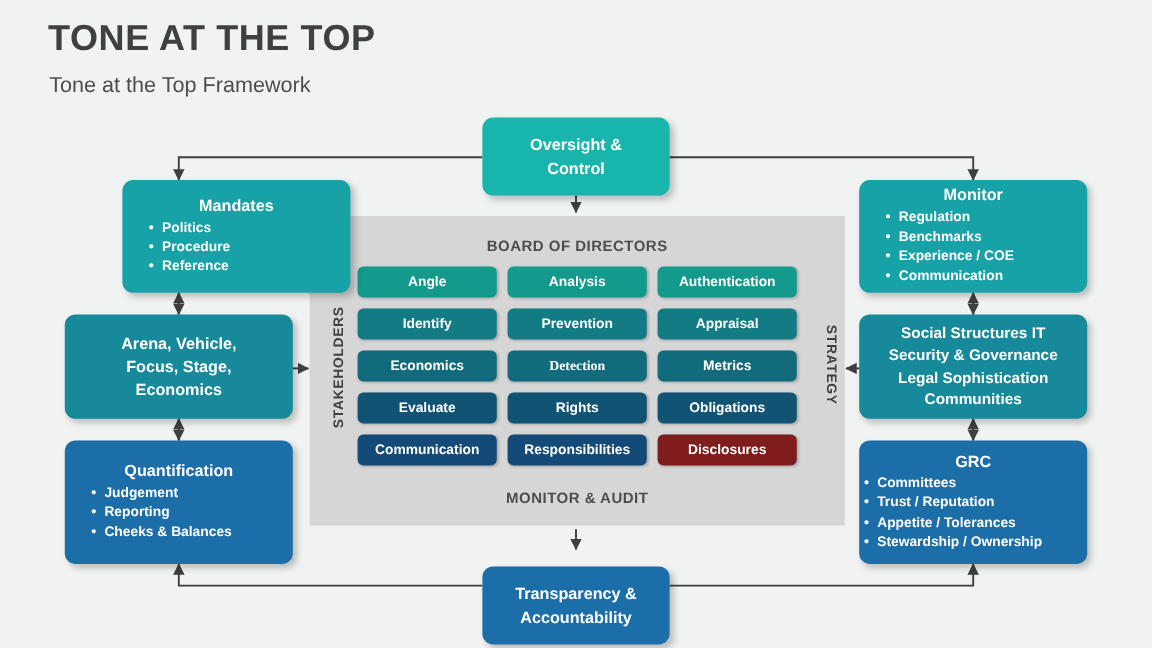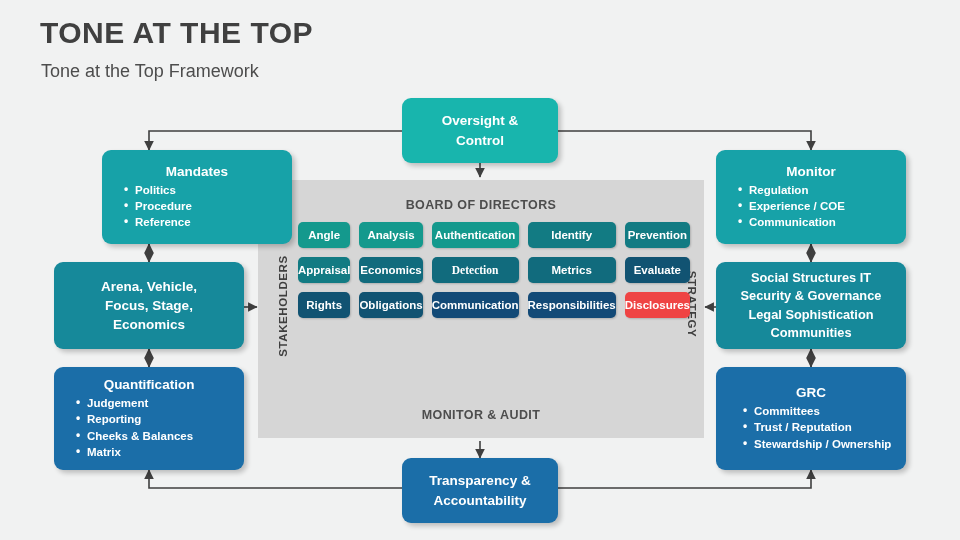--- a/index.html
+++ b/index.html
@@ -67,21 +67,21 @@
     position: absolute; font-size: 11.5px; font-weight: bold;
     color: #3f3f3f; letter-spacing: .6px; white-space: nowrap;
   }
   #label-left  { left: -26px; top: 120px; transform: rotate(-90deg); }
   #label-right { right: -22px; top: 118px; transform: rotate(90deg); }
 
   #grid {
     position: absolute; left: 40px; top: 42px;
     width: 366px;
     display: grid;
-    grid-template-columns: repeat(5, 1fr);
+    grid-template-columns: repeat(3, 1fr);
     grid-auto-rows: 26px;
     column-gap: 9px; row-gap: 9px;
   }
   .cell {
     border-radius: 5px;
     display: flex; align-items: center; justify-content: center;
     color: #fff; font-size: 11.5px; font-weight: bold;
     box-shadow: 1px 1px 2px rgba(0,0,0,.18);
   }
 </style>
@@ -151,47 +151,48 @@
       <div>Economics</div>
     </div>
   </div>
 
   <div class="box" style="left:54px; top:367px; width:190px; height:103px; background:#1b6ea8;">
     <div class="hdr">Quantification</div>
     <ul>
       <li>Judgement</li>
       <li>Reporting</li>
       <li>Cheeks &amp; Balances</li>
-      <li>Matrix</li>
     </ul>
   </div>
 
   <div class="box" style="left:716px; top:150px; width:190px; height:94px; background:#17a2a8;">
     <div class="hdr">Monitor</div>
     <ul>
       <li>Regulation</li>
+      <li>Benchmarks</li>
       <li>Experience / COE</li>
       <li>Communication</li>
     </ul>
   </div>
 
   <div class="box" style="left:716px; top:262px; width:190px; height:87px; background:#16899a;">
     <div class="centered" style="font-size:12.8px;">
       <div>Social Structures IT</div>
       <div>Security &amp; Governance</div>
       <div>Legal Sophistication</div>
       <div>Communities</div>
     </div>
   </div>
 
   <div class="box" style="left:716px; top:367px; width:190px; height:103px; background:#1b6ea8;">
     <div class="hdr">GRC</div>
-    <ul style="padding-left:27px;">
+    <ul style="padding-left:4px;">
       <li>Committees</li>
       <li>Trust / Reputation</li>
+      <li>Appetite / Tolerances</li>
       <li>Stewardship / Ownership</li>
     </ul>
   </div>
 
   <div id="panel">
     <div class="panel-cap" id="cap-top">BOARD OF DIRECTORS</div>
     <div class="panel-cap" id="cap-bottom">MONITOR &amp; AUDIT</div>
     <div class="side-label" id="label-left">STAKEHOLDERS</div>
     <div class="side-label" id="label-right">STRATEGY</div>
     <div id="grid">
@@ -202,24 +203,24 @@
         <div class="cell" style="background: rgb(18, 123, 131);">Prevention</div>
         <div class="cell" style="background: rgb(18, 123, 131);">Appraisal</div>
         <div class="cell" style="background: rgb(17, 107, 125);">Economics</div>
         <div class="cell" style="background: rgb(17, 107, 125); font-family: Liberation Serif, serif;">Detection</div>
         <div class="cell" style="background: rgb(17, 107, 125);">Metrics</div>
         <div class="cell" style="background: rgb(17, 83, 114);">Evaluate</div>
         <div class="cell" style="background: rgb(17, 83, 114);">Rights</div>
         <div class="cell" style="background: rgb(17, 83, 114);">Obligations</div>
         <div class="cell" style="background: rgb(19, 74, 119);">Communication</div>
         <div class="cell" style="background: rgb(19, 74, 119);">Responsibilities</div>
-        <div class="cell" style="background: #ef4444;">Disclosures</div>
+        <div class="cell" style="background: #7f1d1d;">Disclosures</div>
       </div>
   </div>
 
-  <div class="box" style="left:402px; top:458px; width:156px; height:65px; background:#1b6ea8;">
+  <div class="box" style="left:402px; top:472px; width:156px; height:65px; background:#1b6ea8;">
     <div class="centered">
       <div>Transparency &amp;</div>
       <div>Accountability</div>
     </div>
   </div>
 
 </div>
 
 </body></html>

